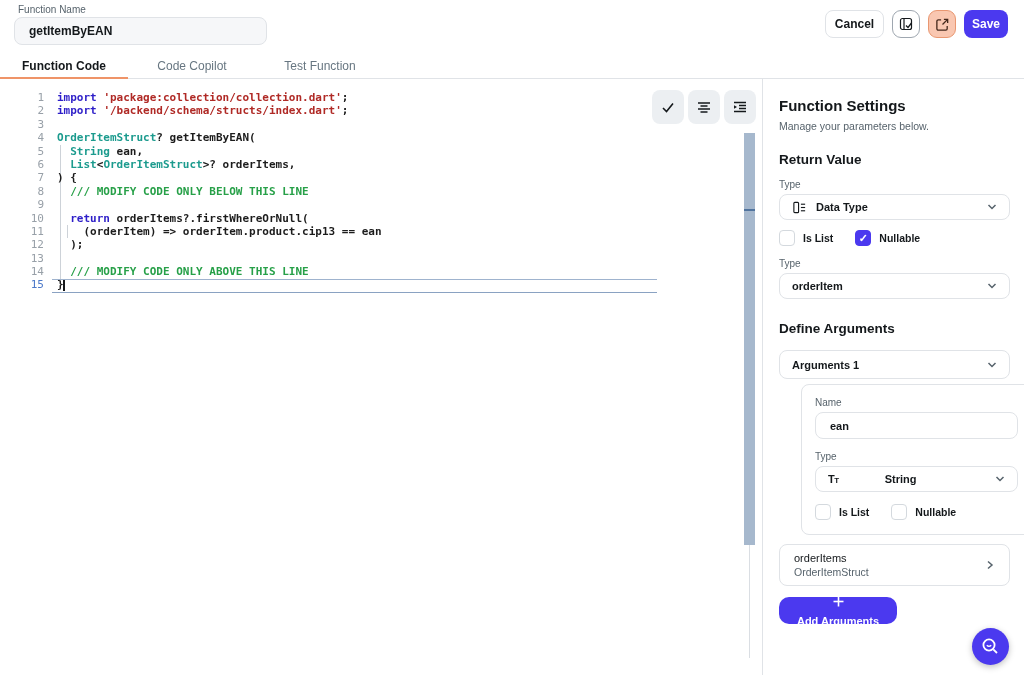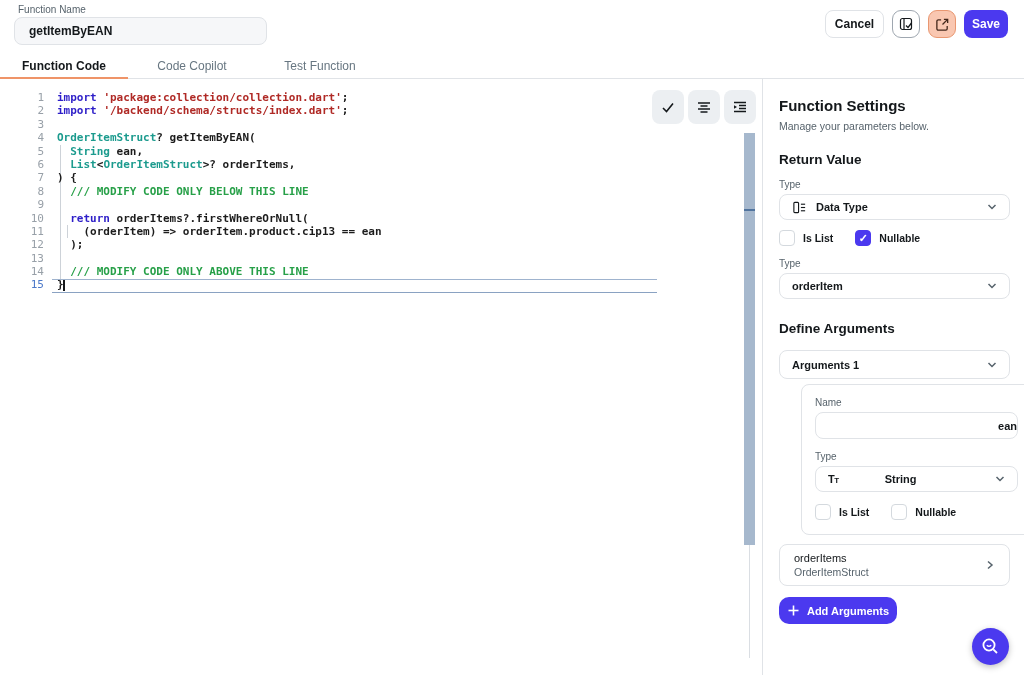--- a/index.html
+++ b/index.html
@@ -64,24 +64,24 @@
   .arg-card { width:231px; border:1px solid #E0E3E7; border-radius:8px; padding:12px 13px 14px 13px;margin-left:22px; }
   .text-input { width:100%; height:27px; border:1px solid #E0E3E7; border-radius:8px; background:#fff;
                 display:flex; align-items:center; padding-left:14px; font-size:11px; font-weight:700; color:#14181B; }
   .tt-icon { font-weight:700; color:#14181B; font-size:11px; margin-right:9px; letter-spacing:-0.5px; }
   .tt-icon .sm { font-size:8px; }
   .collapsed-card { width:231px; height:42px; border:1px solid #E0E3E7; border-radius:8px; display:flex;
                     align-items:center; padding:0 12px 0 14px; }
   .collapsed-card .nm { font-size:11px; font-weight:400; color:#14181B; }
   .collapsed-card .tp { font-size:10.5px; color:#57636C; margin-top:2px; }
   .add-btn { margin-top:11px; width:118px; height:27px; background:#4B39EF; border-radius:10px; color:#fff;
-             display:flex; align-items:center; justify-content:center; gap:7px; font-size:11px; font-weight:700; }
+             display:flex; align-items:center; justify-content:center; gap:7px; font-size:11px; font-weight:700;flex-direction:column; }
   .fab { position:absolute; left:972px; top:628px; width:37px; height:37px; border-radius:50%;
          background:#4B39EF; display:flex; align-items:center; justify-content:center; box-shadow:0 2px 6px rgba(0,0,0,.25); }
-  .mt4{margin-top:4px;justify-content:flex-end;} .mt5{margin-top:5px;} .mt10{margin-top:10px;} .mt12{margin-top:12px;}
+  .mt4{margin-top:4px;} .mt5{margin-top:5px;} .mt10{margin-top:10px;} .mt12{margin-top:12px;}
   .mt14{margin-top:14px;} .mt20{margin-top:20px;} .mt22{margin-top:22px;} .mt9{margin-top:9px;}
   svg { display:block; }
 </style>
 </head>
 <body>
 
 <div id="page">
 
   <div class="fn-label">Function Name</div>
   <div class="fn-input">getItemByEAN</div>

